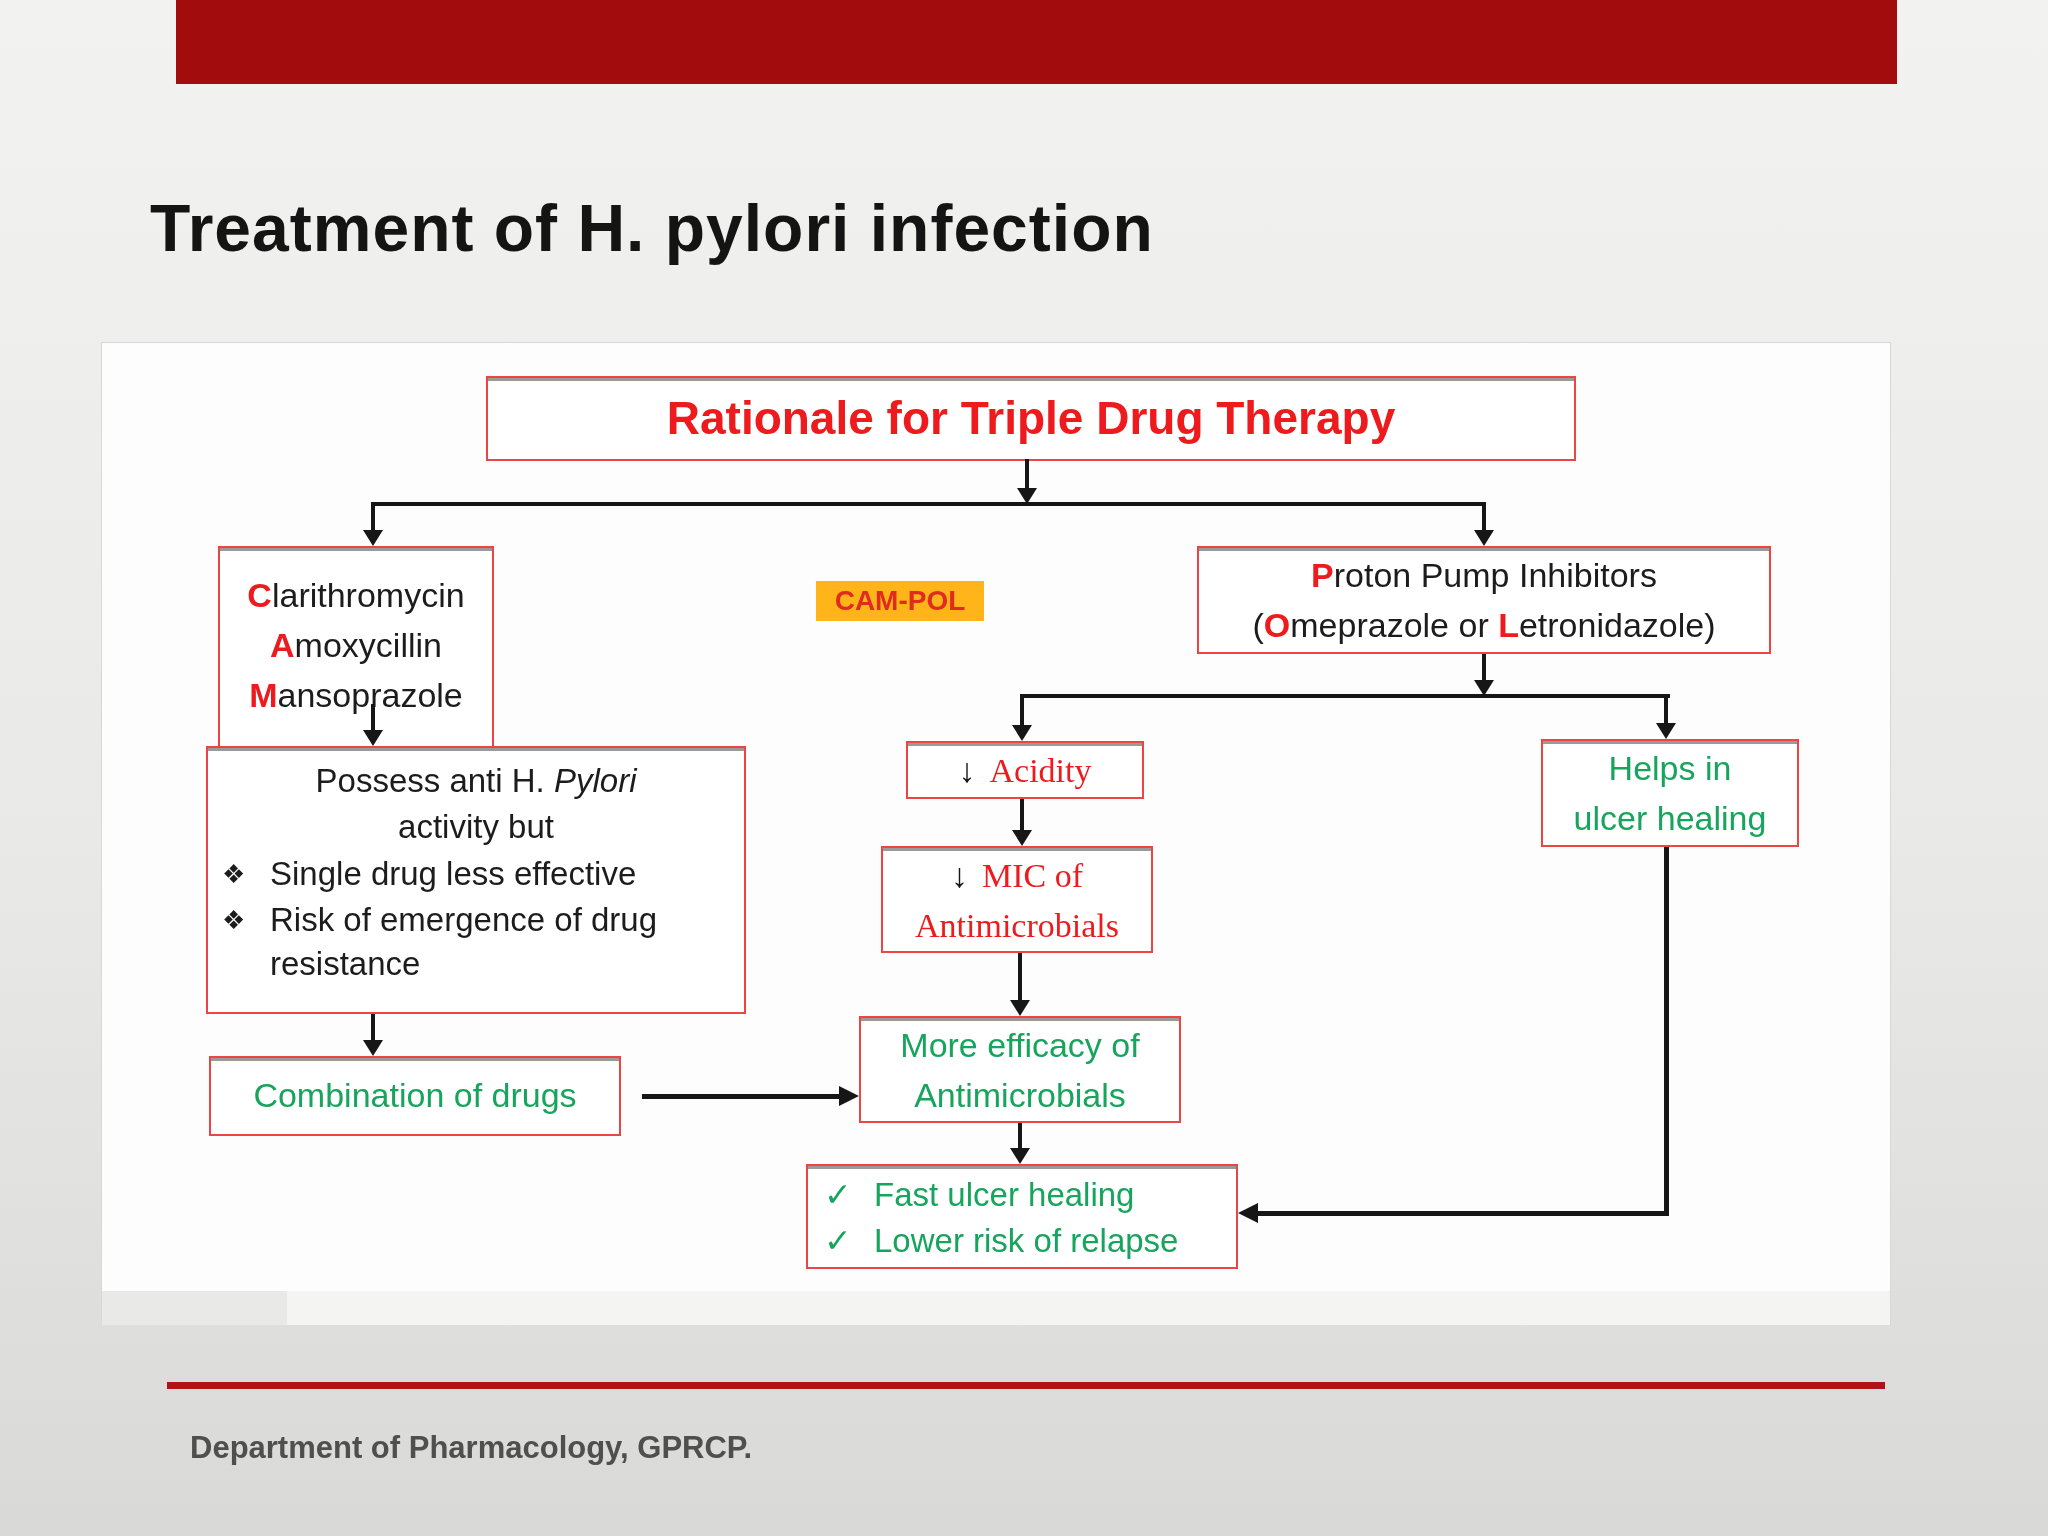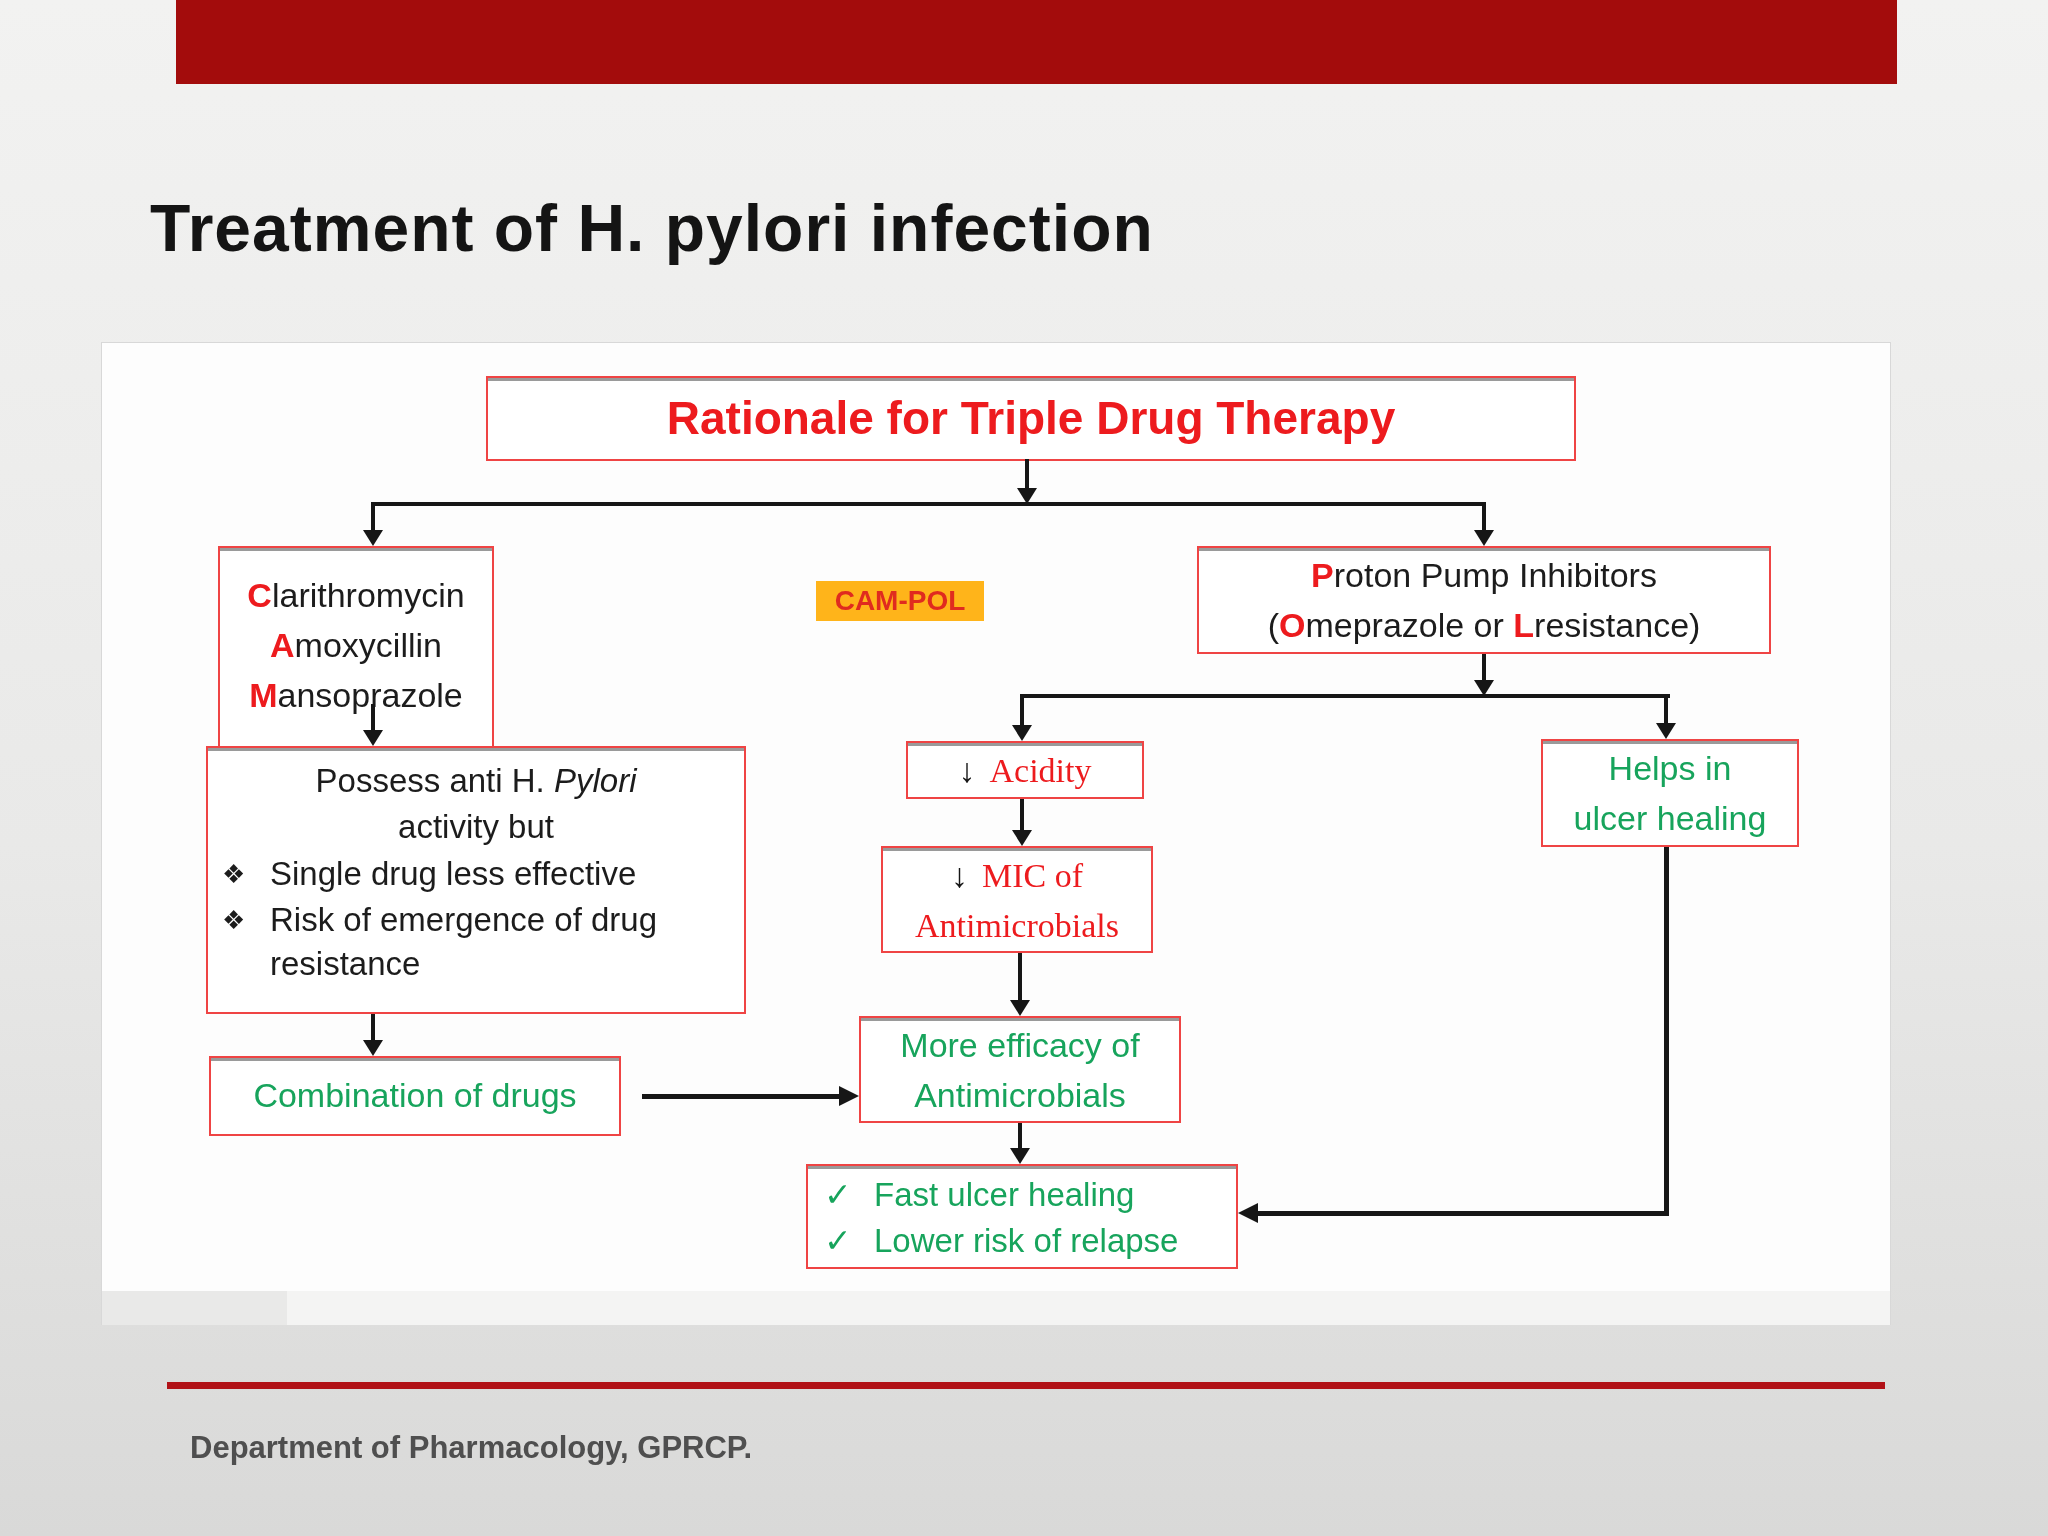--- a/index.html
+++ b/index.html
@@ -89,21 +89,21 @@
     <div class="fbox box-cam">
       <div><span class="lead">C</span><span>larithromycin</span></div>
       <div><span class="lead">A</span><span>moxycillin</span></div>
       <div><span class="lead">M</span><span>ansoprazole</span></div>
     </div>
 
     <div class="badge">CAM-POL</div>
 
     <div class="fbox box-ppi">
       <div><span class="lead">P</span><span>roton Pump Inhibitors</span></div>
-      <div><span>(</span><span class="lead">O</span><span>meprazole or </span><span class="lead">L</span><span>resistance)</span></div>
+      <div><span>(</span><span class="lead">O</span><span>meprazole or </span><span class="lead">L</span><span>etronidazole)</span></div>
     </div>
 
     <div class="line" style="left:269px; top:361px; width:4px; height:26px;"></div>
     <div class="ah-down" style="left:261px; top:387px;"></div>
 
     <div class="line" style="left:1380px; top:311px; width:4px; height:26px;"></div>
     <div class="ah-down" style="left:1372px; top:337px;"></div>
     <div class="line" style="left:918px; top:351px; width:650px; height:4px;"></div>
     <div class="line" style="left:918px; top:355px; width:4px; height:27px;"></div>
     <div class="ah-down" style="left:910px; top:382px;"></div>

